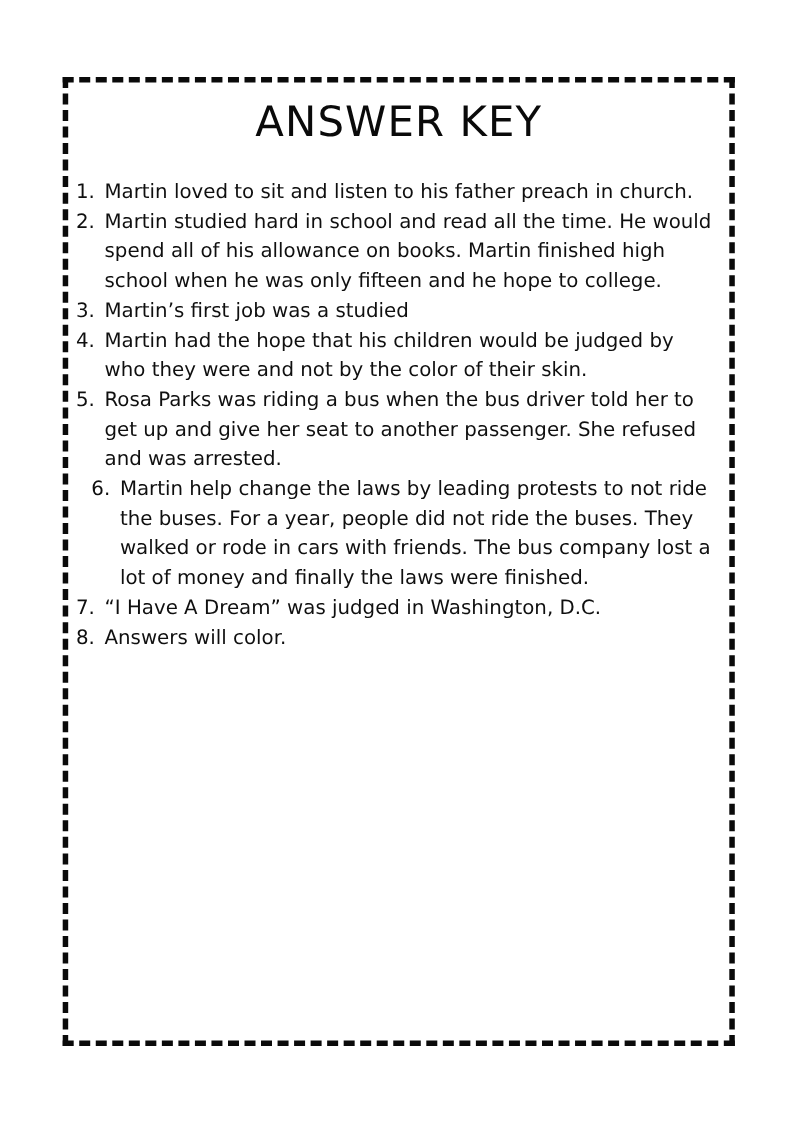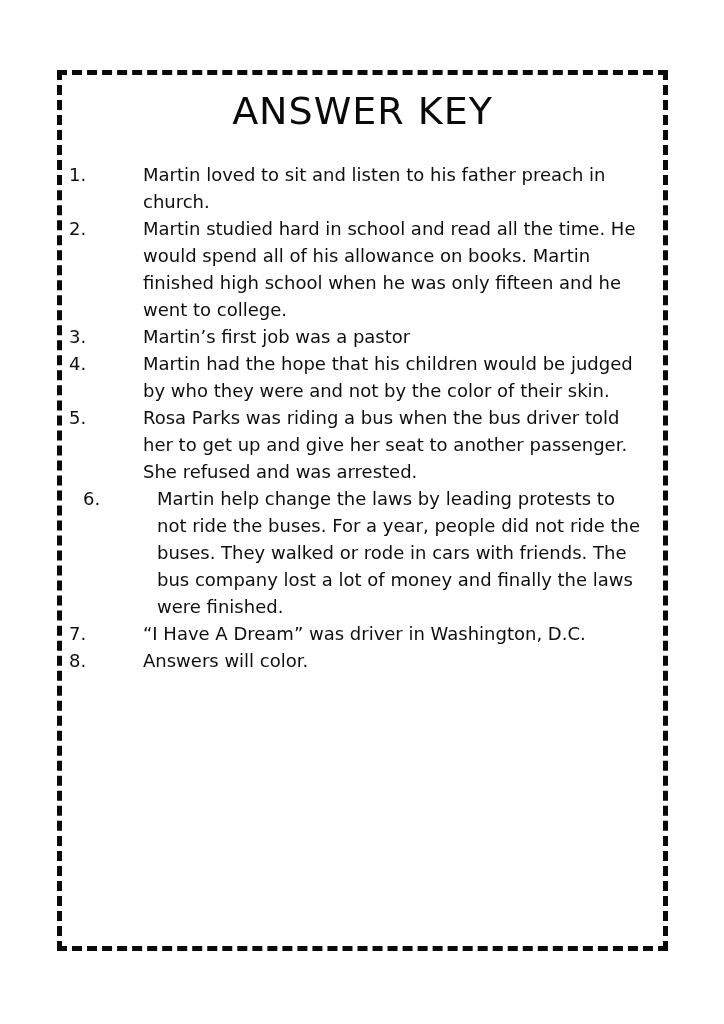--- a/index.html
+++ b/index.html
@@ -47,66 +47,65 @@
   }
   .answer-row .num {
     flex: 0 0 auto;
     min-width: 26px;
     padding-right: 4px;
     text-align: left;
     white-space: nowrap;
   }
   .answer-row .txt {
     flex: 1 1 auto;
-    margin-left: 48px;
   }
   .answer-row.extra-indent {
     padding-left: 14px;
   }
 </style>
 </head>
 <body>
 
 <div class="page">
   <div class="answer-box">
     <h1 class="title">ANSWER KEY</h1>
     <div class="answer-list">
   <div class="answer-row">
     <span class="num">1.</span>
     <span class="txt">Martin loved to sit and listen to his father preach in church.</span>
   </div>
 
   <div class="answer-row">
     <span class="num">2.</span>
-    <span class="txt">Martin studied hard in school and read all the time. He would spend all of his allowance on books. Martin finished high school when he was only fifteen and he went to college.</span>
+    <span class="txt">Martin studied hard in school and read all the time. He would spend all of his allowance on books. Martin finished high school when he was only fifteen and he hope to college.</span>
   </div>
 
   <div class="answer-row">
     <span class="num">3.</span>
-    <span class="txt">Martin’s first job was a pastor</span>
+    <span class="txt">Martin’s first job was a studied</span>
   </div>
 
   <div class="answer-row">
     <span class="num">4.</span>
     <span class="txt">Martin had the hope that his children would be judged by who they were and not by the color of their skin.</span>
   </div>
 
   <div class="answer-row">
     <span class="num">5.</span>
     <span class="txt">Rosa Parks was riding a bus when the bus driver told her to get up and give her seat to another passenger. She refused and was arrested.</span>
   </div>
 
   <div class="answer-row extra-indent">
     <span class="num">6.</span>
     <span class="txt">Martin help change the laws by leading protests to not ride the buses. For a year, people did not ride the buses. They walked or rode in cars with friends. The bus company lost a lot of money and finally the laws were finished.</span>
   </div>
 
   <div class="answer-row">
     <span class="num">7.</span>
-    <span class="txt">“I Have A Dream” was driver in Washington, D.C.</span>
+    <span class="txt">“I Have A Dream” was judged in Washington, D.C.</span>
   </div>
 
   <div class="answer-row">
     <span class="num">8.</span>
     <span class="txt">Answers will color.</span>
   </div>
 </div>
   </div>
 </div>
 

